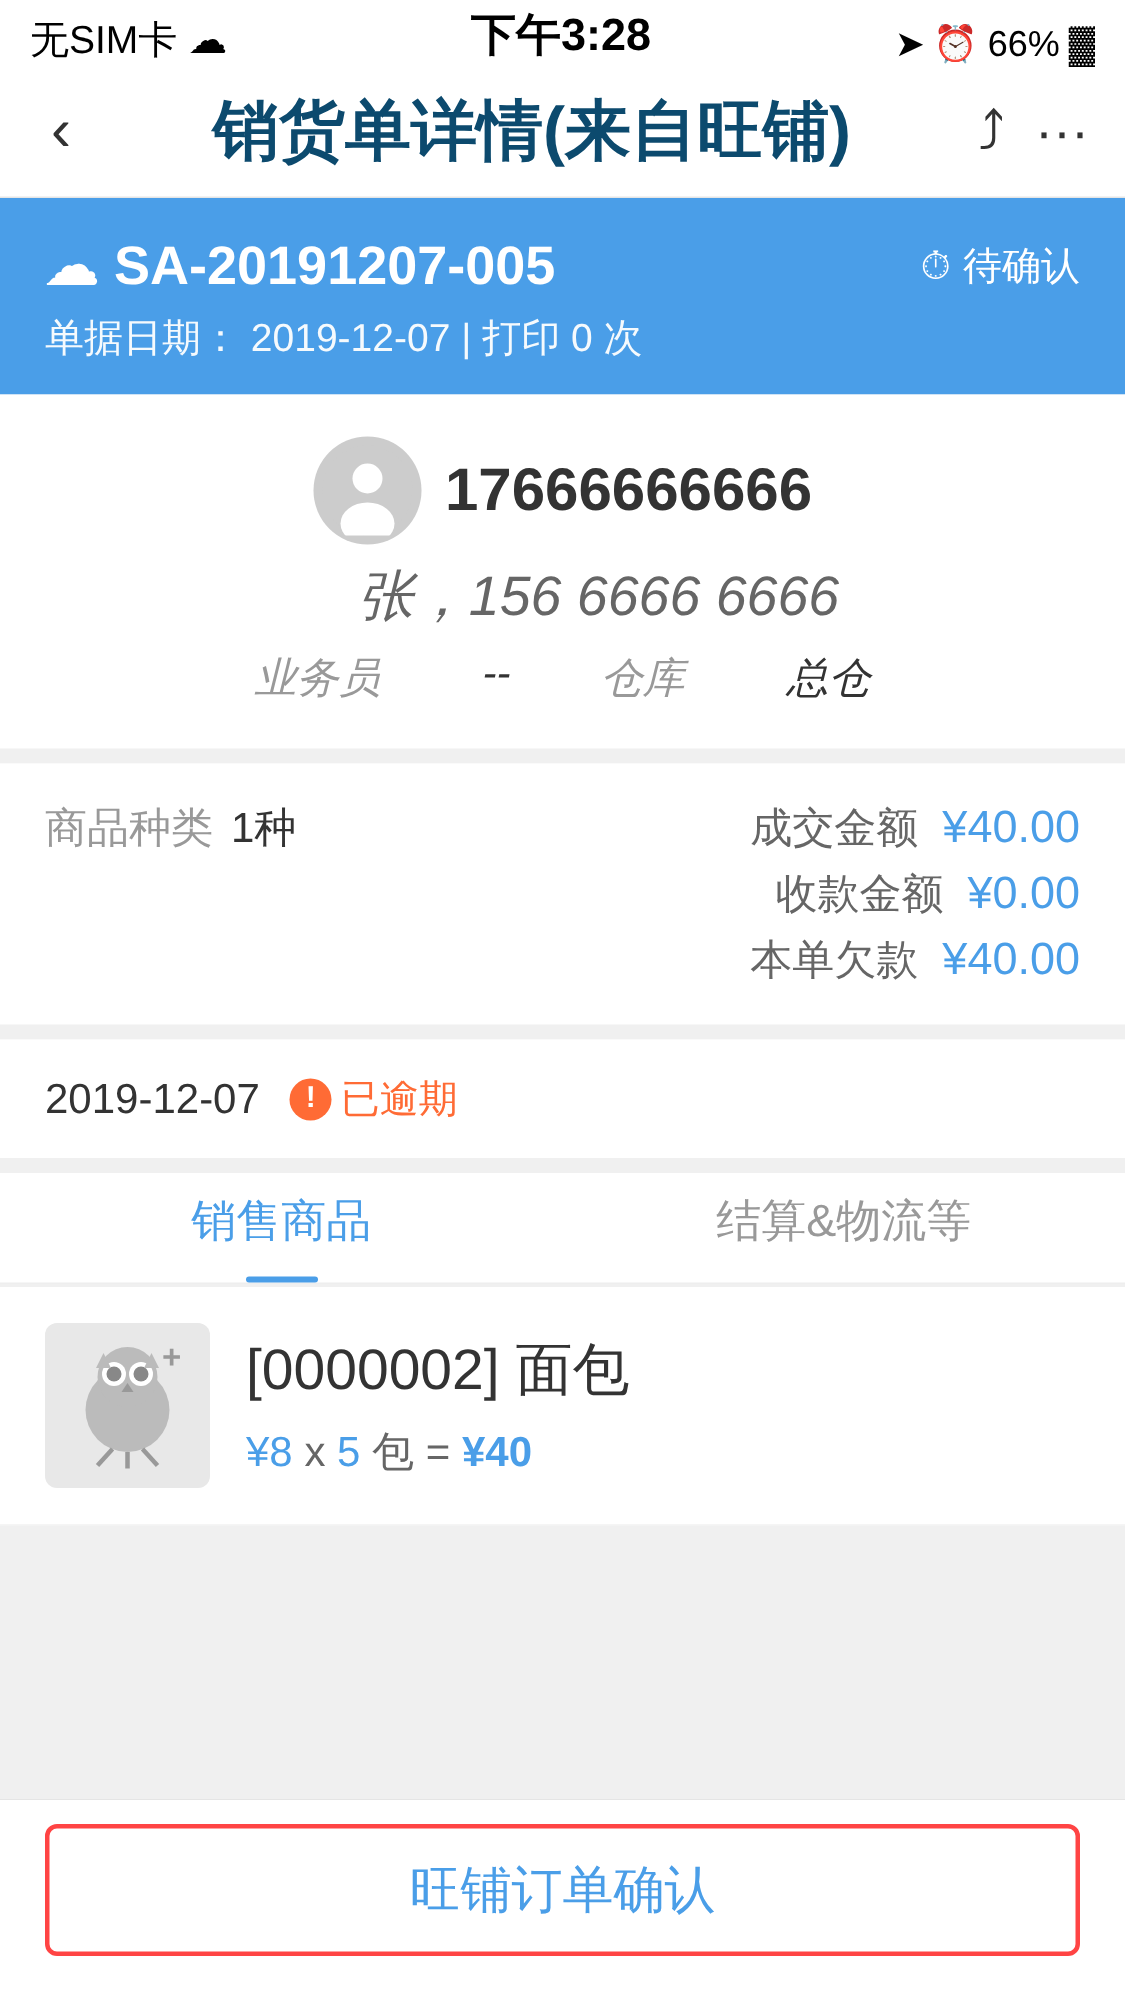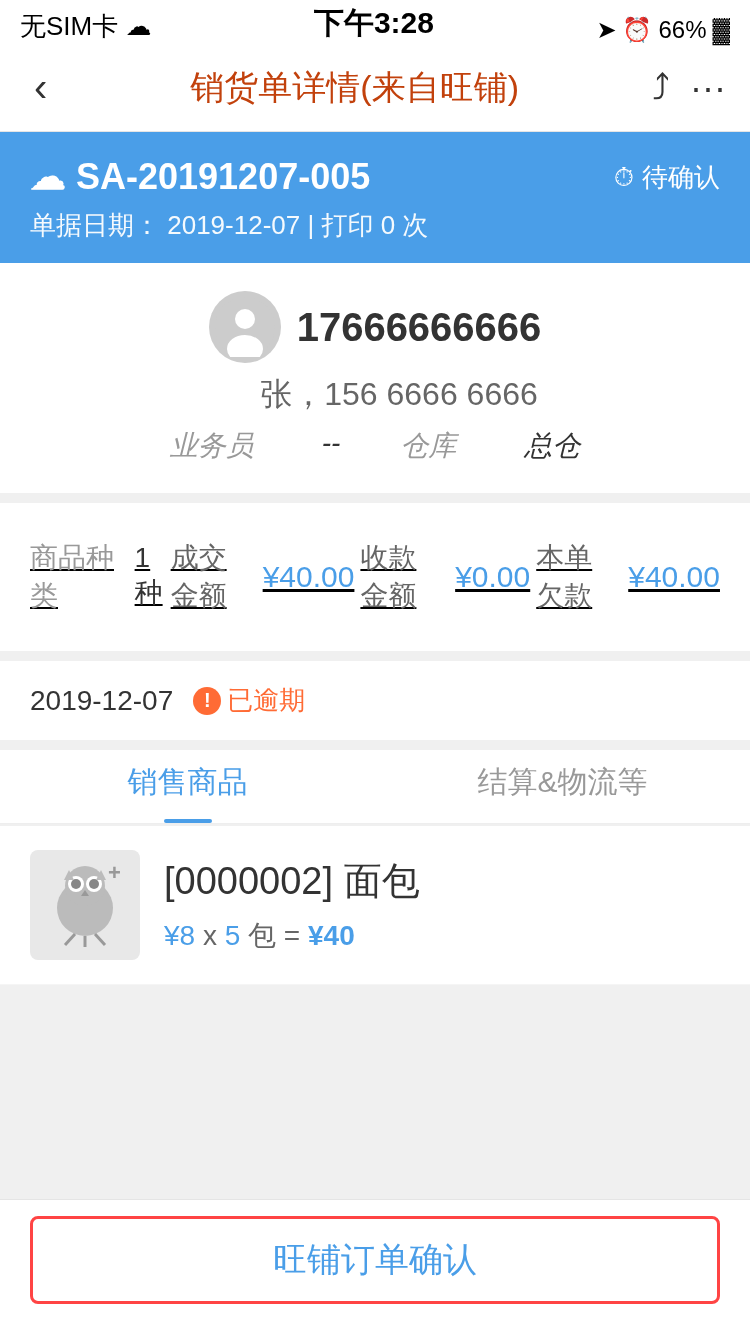--- a/index.html
+++ b/index.html
@@ -54,23 +54,23 @@
       padding: 0 24px;
       border-bottom: 1px solid #e5e5e5;
     }
     .nav-back {
       font-size: 40px;
       color: #333;
       cursor: pointer;
       padding: 10px;
     }
     .nav-title {
-      font-size: 34px;
-      font-weight: 400;
-      color: #c2410c;
+      font-size: 44px;
+      font-weight: 700;
+      color: #0c4a6e;
     }
     .nav-actions {
       display: flex;
       align-items: center;
       gap: 20px;
     }
     .nav-icon {
       font-size: 36px;
       color: #333;
       cursor: pointer;
@@ -134,45 +134,45 @@
       justify-content: center;
       overflow: hidden;
       flex-shrink: 0;
     }
     .customer-name {
       font-size: 40px;
       font-weight: 600;
       color: #333;
     }
     .customer-sub {
-      font-size: 32px;
+      font-size: 37px;
       color: #666;
       margin-left: 48px;
+      font-style: italic;
     }
     .customer-info-row {
       display: flex;
       margin-left: 0;
       font-size: 28px;
       color: #666;
       gap: 60px;
       font-style: italic;
     }
     .info-label {
       color: #999;
     }
     .info-value {
       color: #333;
     }
 
     
     .summary-card {
       background: #fff;
-      padding: 36px 30px;
+      padding: 24px 30px;
       border-bottom: 10px solid #f0f0f0;
-      text-decoration: underline;
     }
     .summary-row {
       display: flex;
       justify-content: space-between;
       align-items: flex-start;
     }
     .summary-left {
       display: flex;
       align-items: center;
       gap: 12px;
@@ -180,20 +180,21 @@
       color: #666;
     }
     .summary-left-label {
       color: #999;
     }
     .summary-left-value {
       color: #333;
     }
     .summary-right {
       display: flex;
+      flex-direction: column;
       align-items: flex-end;
       gap: 6px;
     }
     .summary-item {
       display: flex;
       align-items: center;
       gap: 16px;
       font-size: 28px;
     }
     .summary-item-label {

